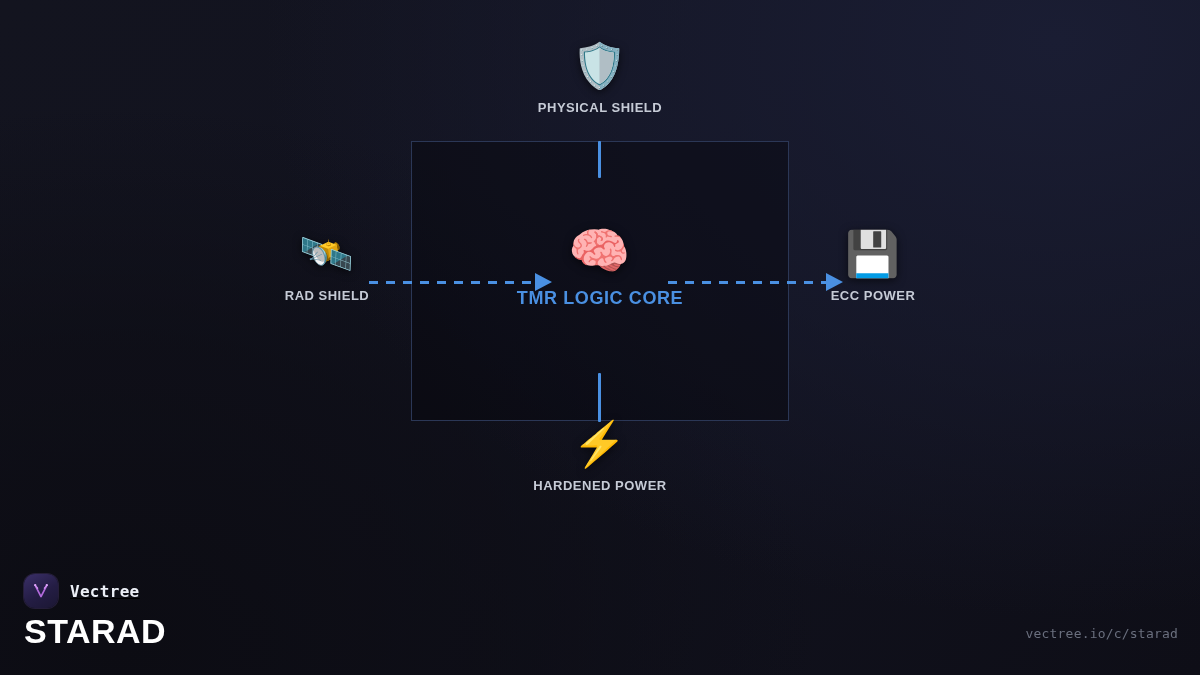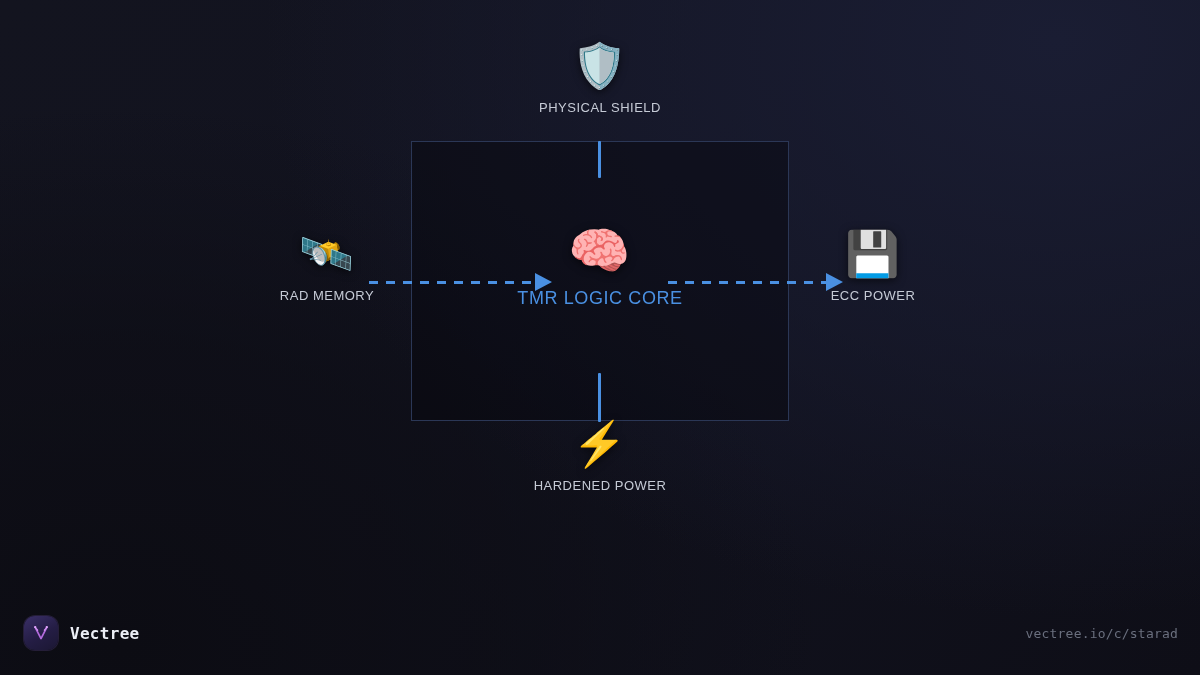--- a/index.html
+++ b/index.html
@@ -74,21 +74,21 @@
     line-height:1;
     height:52px;
     display:flex;
     align-items:center;
     justify-content:center;
     filter:drop-shadow(0 2px 4px rgba(0,0,0,0.6));
   }
   .node .caption {
     margin-top:8px;
     font-size:13px;
-    font-weight:normal;
+    font-weight:bold;
     letter-spacing:0.5px;
     color:#c6cbd6;
     white-space:nowrap;
   }
   .node.accent .caption {
     color:#4a90e2;
     font-size:18px;
     letter-spacing:0.6px;
   }
   .node.accent .glyph { font-size:50px; height:58px; }
@@ -104,20 +104,21 @@
     position:absolute;
     left:24px; bottom:25px;
     display:flex;
     flex-direction:column;
     gap:6px;
   }
   #brand-row {
     display:flex;
     align-items:center;
     gap:12px;
+    text-decoration:underline;
   }
   #brand-logo {
     width:34px; height:34px;
     border-radius:11px;
     background:linear-gradient(150deg, #3a2f68 0%, #241d44 55%, #1b1733 100%);
     display:flex;
     align-items:center;
     justify-content:center;
     box-shadow:0 0 0 1px rgba(150,110,220,0.18);
   }
@@ -164,21 +165,21 @@
     <span class="arrow-head"></span>
   </div>
 
   <div class="node" id="node-shield">
     <span class="glyph">🛡️</span>
     <span class="caption">PHYSICAL SHIELD</span>
   </div>
 
   <div class="node" id="node-sensors">
     <span class="glyph">🛰️</span>
-    <span class="caption">RAD MEMORY</span>
+    <span class="caption">RAD SHIELD</span>
   </div>
 
   <div class="node accent" id="node-core">
     <span class="glyph">🧠</span>
     <span class="caption">TMR LOGIC CORE</span>
   </div>
 
   <div class="node" id="node-memory">
     <span class="glyph">💾</span>
     <span class="caption">ECC POWER</span>
@@ -195,17 +196,18 @@
         <svg width="20" height="20" viewBox="0 0 20 20" aria-hidden="true">
           <path d="M4.2 4.4 L10 15.6 L15.8 4.4" fill="none" stroke="#b36bdd" stroke-width="1.7" stroke-linecap="round" stroke-linejoin="round"></path>
           <path d="M4.2 4.4 L6.6 7.3" fill="none" stroke="#d08ff0" stroke-width="1.4" stroke-linecap="round"></path>
           <path d="M15.8 4.4 L13.4 7.3" fill="none" stroke="#d08ff0" stroke-width="1.4" stroke-linecap="round"></path>
           <circle cx="4.2" cy="4.1" r="1.15" fill="#e0a7fb"></circle>
           <circle cx="15.8" cy="4.1" r="1.15" fill="#e0a7fb"></circle>
         </svg>
       </span>
       <span id="brand-name">Vectree</span>
     </div>
+    <div id="brand-title">STARAD</div>
   </div>
 
   <div id="site-url">vectree.io/c/starad</div>
 
 </div>
 
 </body></html>

